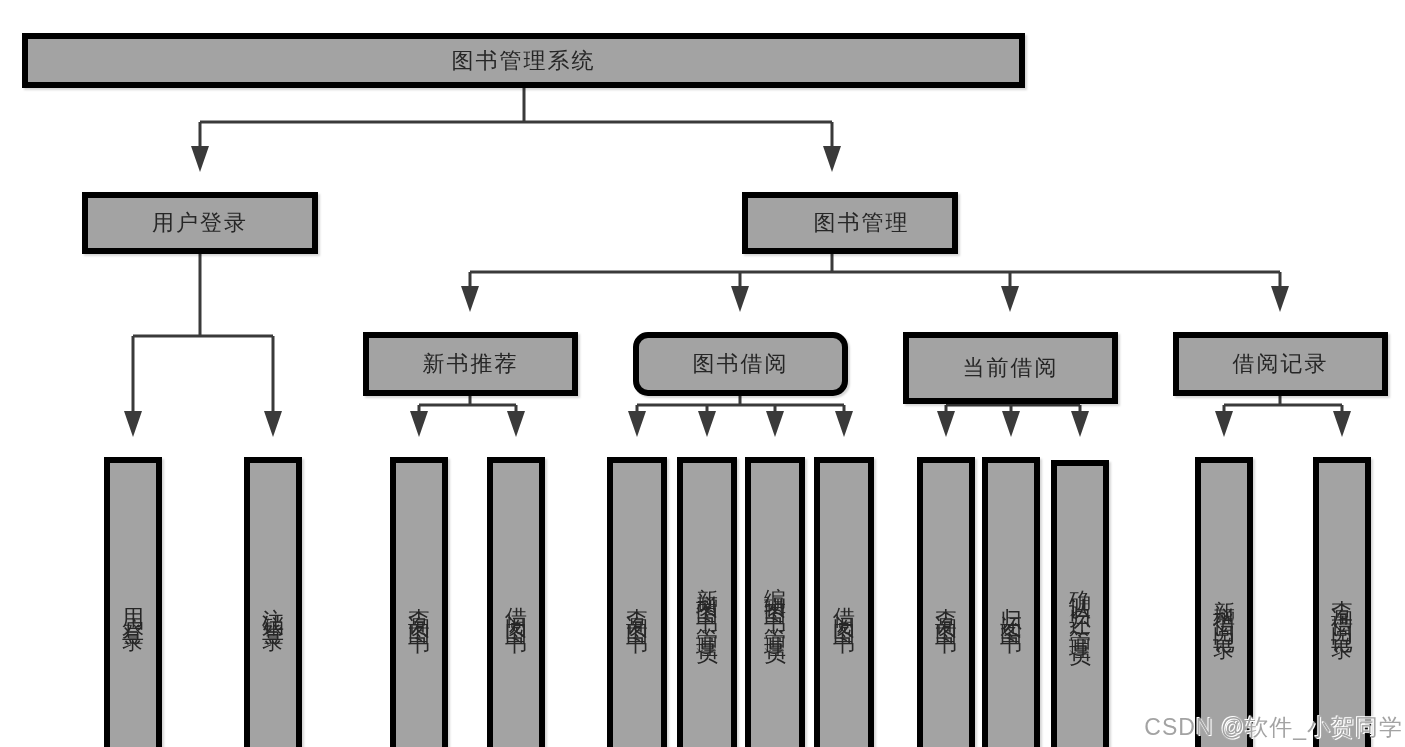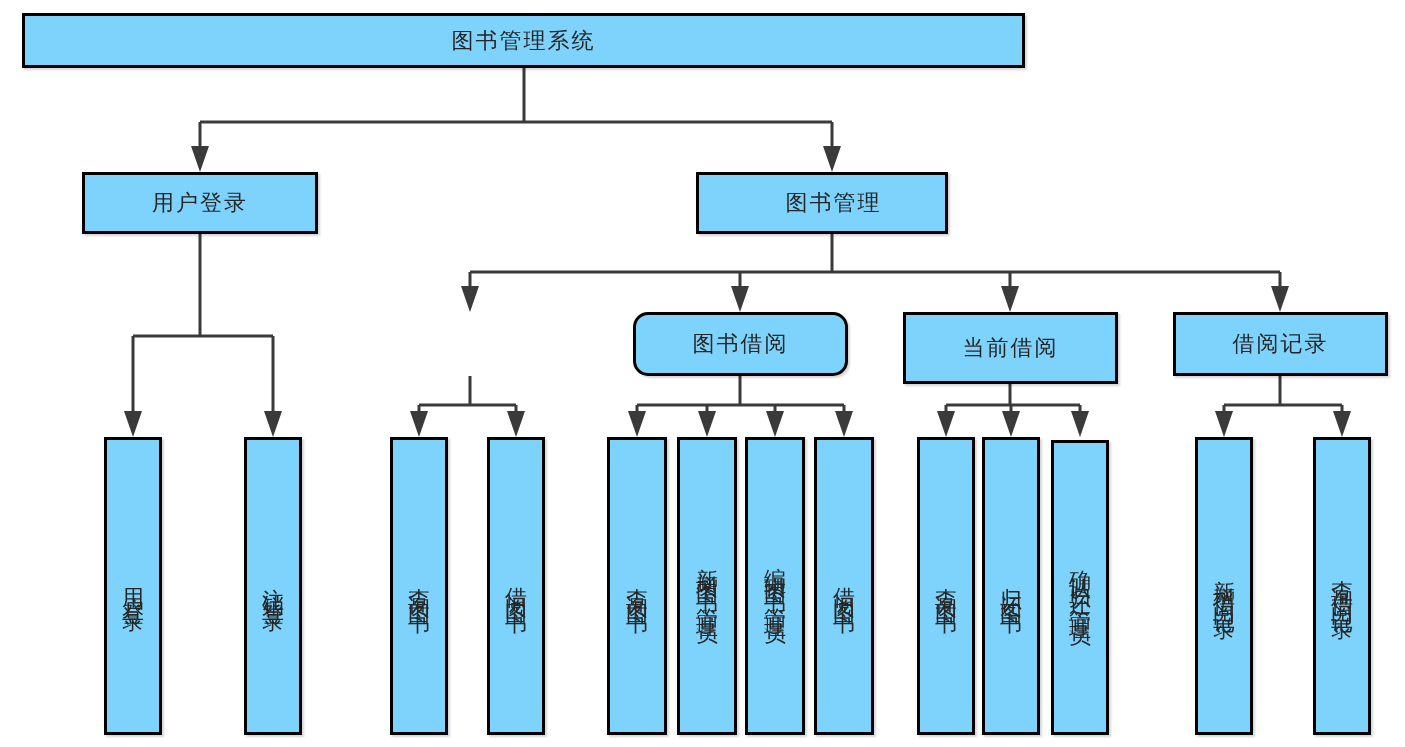--- a/index.html
+++ b/index.html
@@ -17,30 +17,31 @@
   }
   .stage svg.wires {
     position: absolute;
     left: 0; top: 0;
     width: 1405px; height: 747px;
     pointer-events: none;
   }
   .box {
     position: absolute;
     box-sizing: border-box;
-    border: 3px solid #000000;
-    background: #7dd3fc;
+    border: 6px solid #000000;
+    background: #a3a3a3;
     display: flex;
     align-items: center;
     justify-content: center;
     color: #262626;
     font-size: 22px;
     letter-spacing: 2px;
     box-shadow: 2px 2px 2px rgba(0,0,0,0.16);
     white-space: nowrap;
+    margin-top: 20px;
   }
   .box.leaf span {
     writing-mode: vertical-rl;
     text-orientation: mixed;
     letter-spacing: 8px;
     line-height: 1;
     white-space: nowrap;
   }
   .watermark {
     position: absolute;
@@ -91,24 +92,27 @@
     </g>
   </svg>
 
   <div class="box" style="left:22px; top:13px; width:1003px; height:55px;">
     <span>图书管理系统</span>
   </div>
 
   <div class="box" style="left:82px; top:172px; width:236px; height:62px;">
     <span>用户登录</span>
   </div>
-  <div class="box" style="left:696px; top:172px; width:252px; height:62px;padding-left:23px;">
+  <div class="box" style="left:742px; top:172px; width:216px; height:62px;padding-left:23px;">
     <span>图书管理</span>
   </div>
 
+  <div class="box" style="left:363px; top:312px; width:215px; height:64px;">
+    <span>新书推荐</span>
+  </div>
   <div class="box" style="left:633px; top:312px; width:215px; height:64px;border-radius:15px;">
     <span>图书借阅</span>
   </div>
   <div class="box" style="left:903px; top:312px; width:215px; height:72px;">
     <span>当前借阅</span>
   </div>
   <div class="box" style="left:1173px; top:312px; width:215px; height:64px;">
     <span>借阅记录</span>
   </div>
 
@@ -149,14 +153,15 @@
     <span>确认归还（管理员）</span>
   </div>
 
   <div class="box leaf" style="left:1195px; top:437px; width:58px; height:298px;">
     <span>新增借阅记录</span>
   </div>
   <div class="box leaf" style="left:1313px; top:437px; width:58px; height:298px;">
     <span>查询借阅记录</span>
   </div>
 
+  <div class="watermark">CSDN @软件_小贺同学</div>
 
 </div>
 
 </body></html>

